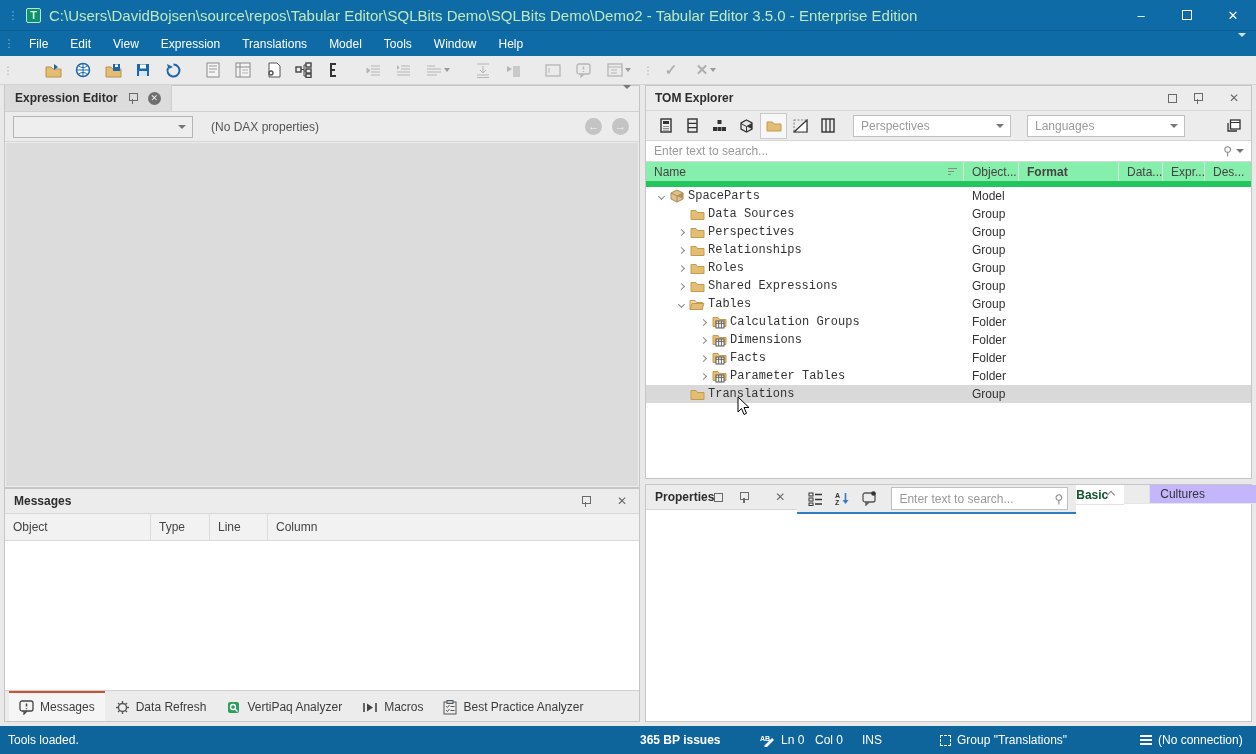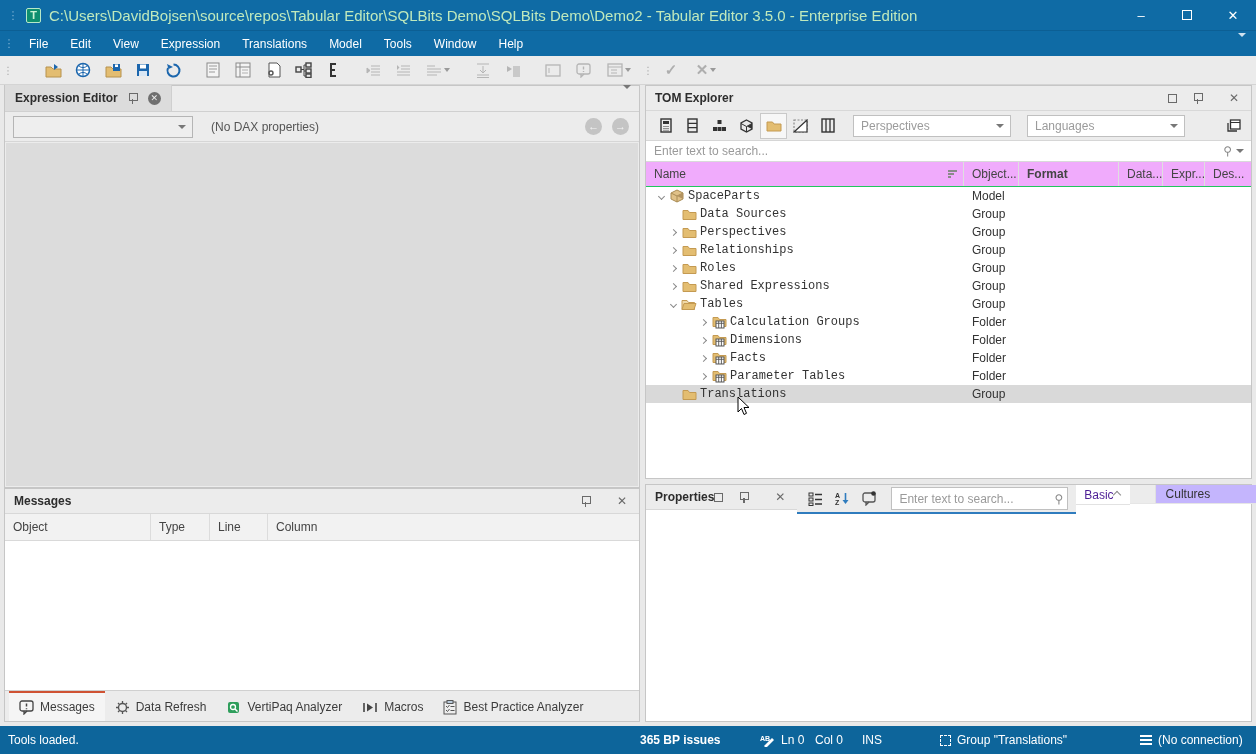--- a/index.html
+++ b/index.html
@@ -84,52 +84,52 @@
   .vbtn { width:27px; height:26px; display:flex; align-items:center; justify-content:center; }
   .vbtn.toggled { background:#f7f7f7; border:1px solid #c9c9c9; }
   .sel-combo { height:22px; background:#fff; border:1px solid #c0c0c0; display:flex; align-items:center;
     color:#9b9b9b; padding-left:7px; }
   .sel-combo .dd-g { margin-left:auto; margin-right:6px; }
   .searchrow { height:21px; background:#fff; border-bottom:1px solid #d9d9d9; display:flex; align-items:center; }
   .searchrow input { flex:1; border:none; outline:none; font-family:inherit; font-size:12px;
     color:#444; padding-left:8px; background:transparent; }
   .searchrow input::placeholder { color:#9a9a9a; }
   .mag { color:#8a8a8a; font-size:12px; margin-right:4px; }
-  .tcols { display:flex; height:25px; background:#f0abfc; border-bottom:1px solid #22c55e; }
+  .tcols { display:flex; height:25px; background:#86efac; border-bottom:6px solid #22c55e; }
   .tcol-h { display:flex; align-items:center; padding-left:8px; color:#444; border-right:1px solid #dfdfdf; }
   .c-name { flex:1; }
   .c-obj { width:55px; }
   .c-format { width:100px;font-weight:bold; }
   .c-data { width:44px; }
   .c-expr { width:42px; }
   .c-des { width:46px; border-right:none; }
   .sortglyph { margin-left:auto; margin-right:6px; display:flex; flex-direction:column; gap:1.5px; align-items:flex-start; }
   .sortglyph i { display:block; height:1.5px; background:#8a8a8a; }
   .tree { flex:1; background:#fff; overflow:hidden; }
   .trow { display:flex; height:18px; align-items:center; }
   .trow.sel { background:#d9d9d9; }
   .tname { flex:1; display:flex; align-items:center; height:100%;font-family:Liberation Mono, monospace; }
-  .lvl0 .tname { padding-left:8px; } .lvl1 .tname { padding-left:20px; } .lvl2 .tname { padding-left:50px; }
+  .lvl0 .tname { padding-left:8px; } .lvl1 .tname { padding-left:28px; } .lvl2 .tname { padding-left:50px; }
   .chev { width:14px; display:flex; align-items:center; justify-content:center; }
   .chev i { width:5px; height:5px; border-right:1.4px solid #8a8a8a; border-bottom:1.4px solid #8a8a8a; display:block; }
   .chev.right i { transform:rotate(-45deg); }
   .chev.down i { transform:rotate(45deg); }
   .ticon { width:18px; display:flex; justify-content:center; }
   .tlabel { color:#333; margin-left:2px; }
   .tcell { padding-left:8px; color:#333; }
   
   #prop-panel { left:645px; top:484px; width:607px; height:238px; display:flex; flex-direction:row; }
   .prop-tools { height:29px; background:#ececec; border-bottom:2px solid #2f7cbe; display:flex; align-items:center; }
   .pbtn { width:27px; height:25px; display:flex; align-items:center; justify-content:center; }
   .prop-search { flex:1; height:23px; margin:0 8px 0 8px; background:#fff; border:1px solid #c0c0c0;
     display:flex; align-items:center; }
   .prop-search input { flex:1; border:none; outline:none; font-family:inherit; font-size:12px; padding-left:7px; background:transparent; }
   .prop-search input::placeholder { color:#9a9a9a; }
   .cat-row { height:20px; background:#fff; display:flex; align-items:center; border-bottom:1px solid #e2e2e2; }
-  .cat-row .lbl { font-weight:normal; margin-left:8px; color:#4c1d95; }
+  .cat-row .lbl { font-weight:bold; color:#14532d; }
   .cat-row .chev-up { margin-left:auto; margin-right:10px; width:6px; height:6px;
     border-left:1.4px solid #8a8a8a; border-top:1.4px solid #8a8a8a; transform:rotate(45deg); }
   .prow { height:19px; display:flex; border-bottom:1px solid #e6e6e6; }
   .prow .gutter { width:26px; background:#ececec; border-right:1px solid #e0e0e0; }
   .prow .pname { width:277px; background:#c4b5fd; display:flex; align-items:center; padding-left:10px;
     color:#333; border-right:1px solid #d8d8d8; }
   .prow .pval { flex:1; background:#fff; display:flex; align-items:center; padding-left:10px; color:#222; }
   .prop-rest { flex:1; background:#fff; }
   
   .statusbar { position:absolute; left:0; top:726px; width:1256px; height:28px; background:#0d659b; color:#fff; }

